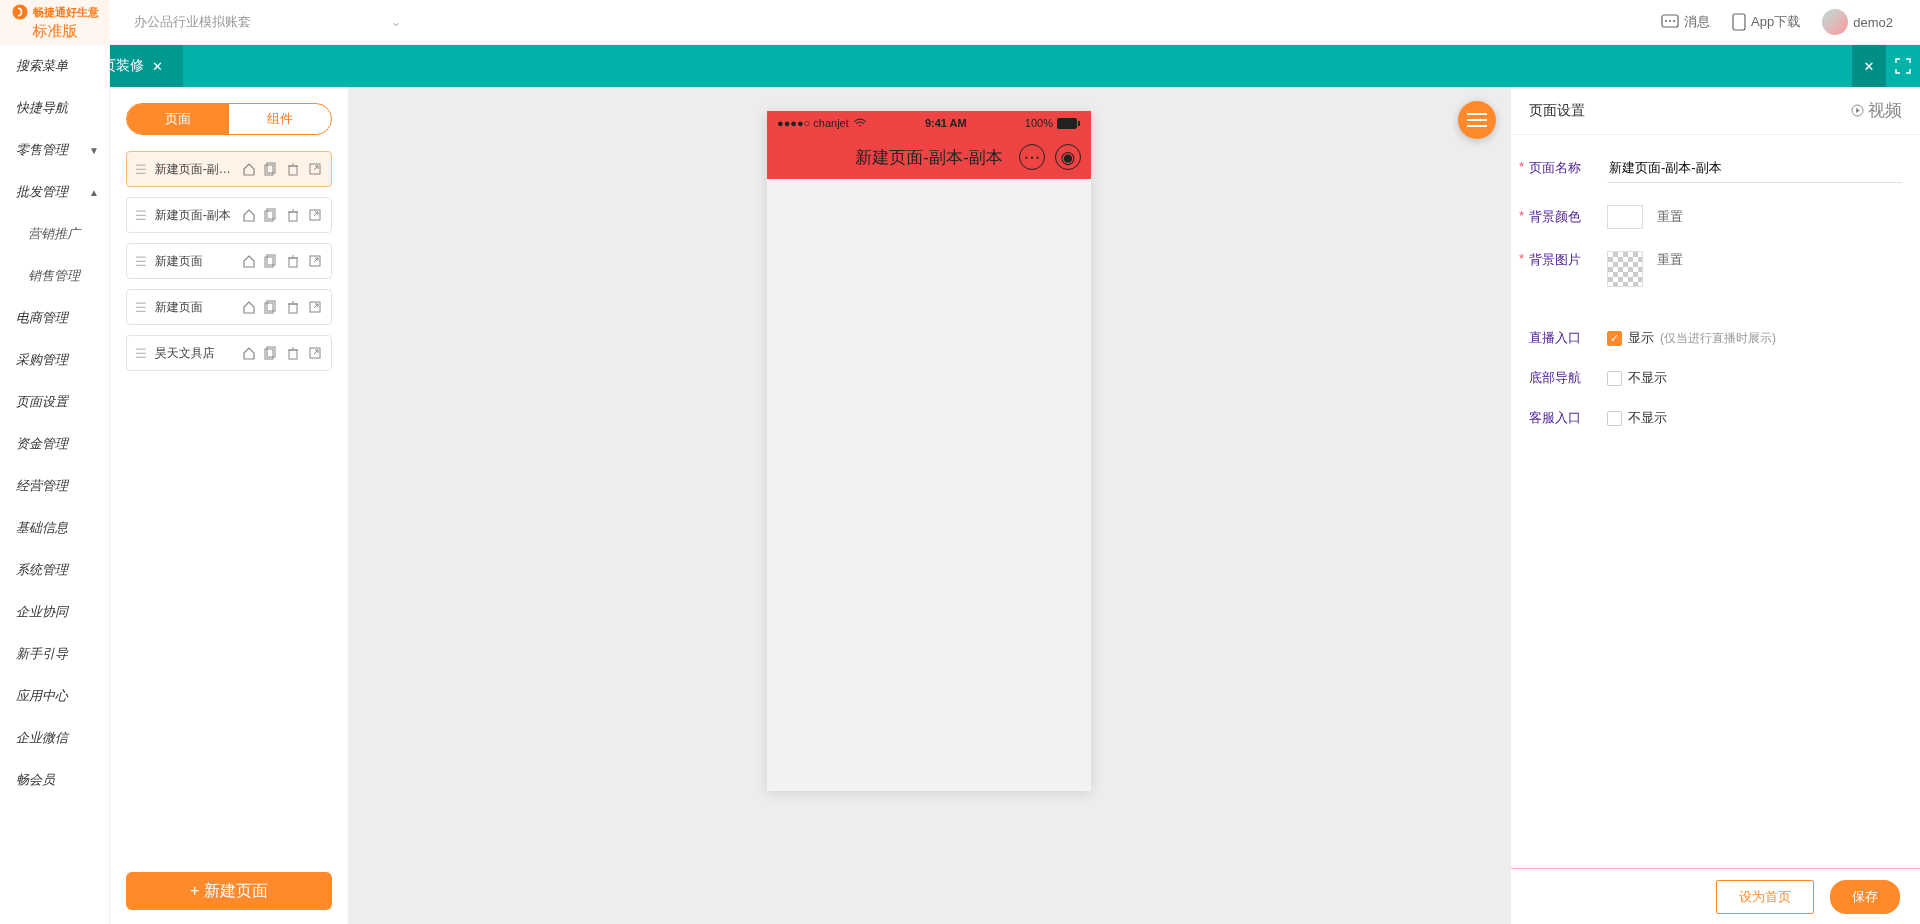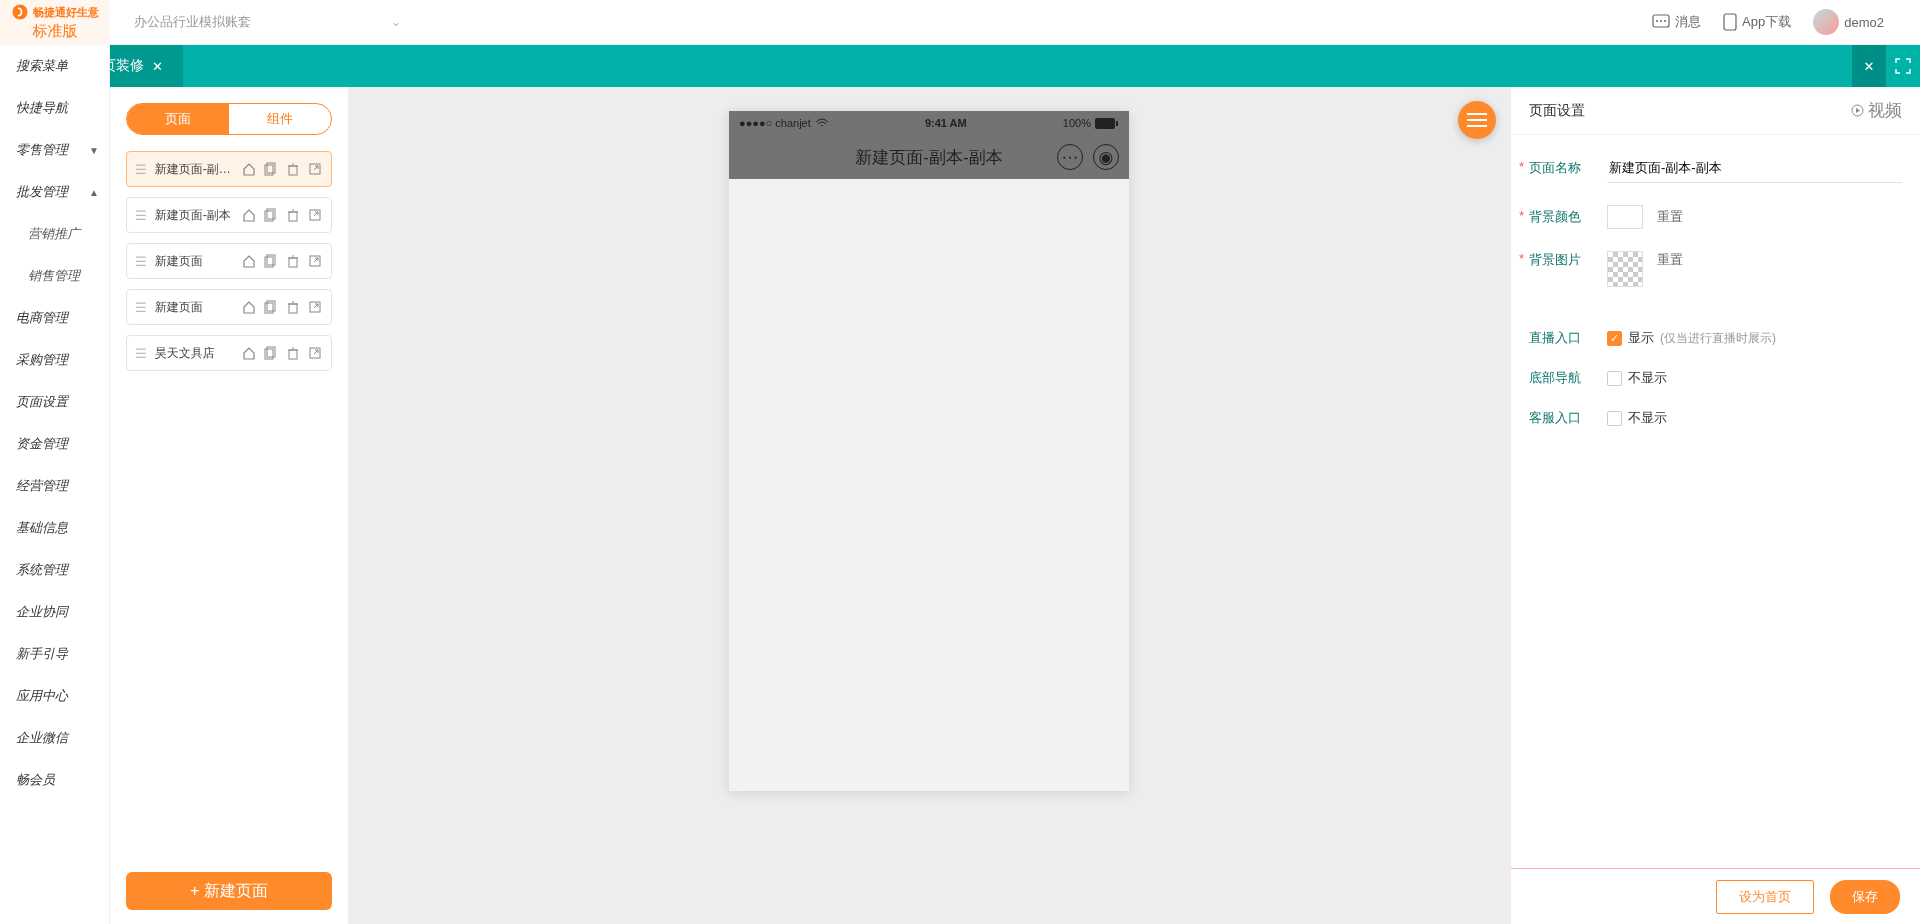--- a/index.html
+++ b/index.html
@@ -8,21 +8,21 @@
 
 .topbar { height:45px; display:flex; align-items:center; border-bottom:1px solid #eee; }
 .logo-box { width:110px; height:45px; background:#fff6ef; display:flex; flex-direction:column; align-items:center; justify-content:center; }
 .logo-box .logo-row { display:flex; align-items:center; gap:4px; }
 .logo-box svg { width:18px; height:18px; }
 .logo-box .brand { font-size:11px; color:#ff7a1a; font-weight:600; }
 .logo-box .edition { font-size:15px; color:#ff7a1a; margin-top:1px; }
 .account-sel { margin-left:24px; color:#999; font-size:13px; display:flex; align-items:center; gap:140px; }
 .chev { color:#bbb; font-size:12px; }
 .spacer { flex:1; }
-.top-actions { display:flex; align-items:center; gap:22px; padding-right:36px; }
+.top-actions { display:flex; align-items:center; gap:22px; padding-right:27px; }
 .top-act { display:flex; align-items:center; gap:5px; color:#666; font-size:13px; cursor:pointer; }
 .avatar { width:26px; height:26px; border-radius:50%; background:linear-gradient(135deg,#bdd,#f99); }
 
 
 .tabbar { height:42px; background:#00b2a8; display:flex; align-items:center; position:relative; }
 .tabbar .tab { height:42px; padding:0 20px; display:flex; align-items:center; color:#fff; font-size:14px; cursor:pointer; gap:8px; }
 .tabbar .tab.active { background:#00998f; }
 .tabbar .tab .x { font-size:13px; }
 .tabbar .right { position:absolute; right:0; display:flex; align-items:center; height:42px; }
 .tabbar .ic { width:34px; height:42px; display:flex; align-items:center; justify-content:center; color:#fff; cursor:pointer; }
@@ -43,41 +43,41 @@
 .page-item { height:36px; border:1px solid #e3e3e3; border-radius:4px; display:flex; align-items:center; padding:0 8px; margin-bottom:10px; gap:8px; background:#fff; cursor:pointer; }
 .page-item.sel { background:#fff2e6; border-color:#ffb877; }
 .drag { color:#bbb; font-size:13px; }
 .page-item .name { flex:1; font-size:12px; color:#444; white-space:nowrap; overflow:hidden; text-overflow:ellipsis; }
 .page-item .acts { display:flex; gap:6px; }
 .page-item .mini { width:16px; height:16px; display:flex; align-items:center; justify-content:center; color:#888; cursor:pointer; }
 .new-page-btn { height:38px; background:#ff8a2b; color:#fff; font-size:16px; display:flex; align-items:center; justify-content:center; border-radius:6px; margin-top:auto; margin-bottom:14px; cursor:pointer; }
 
 
 .canvas-col { flex:1; background:#ededed; position:relative; }
-.phone { position:absolute; left:50%; top:24px; transform:translateX(-50%); width:400px; height:680px; background:#737373; box-shadow:0 2px 12px rgba(0,0,0,.12); }
+.phone { position:absolute; left:50%; top:24px; transform:translateX(-50%); width:324px; height:680px; background:#ef4444; box-shadow:0 2px 12px rgba(0,0,0,.12); }
 .statusbar { height:24px; display:flex; align-items:center; padding:0 10px; font-size:11px; color:#222; }
 .statusbar .m { flex:1; text-align:center; font-weight:600; }
 .statusbar .r { display:flex; align-items:center; gap:4px; }
 .phead { height:44px; display:flex; align-items:center; justify-content:center; position:relative; font-size:17px; color:#222; }
 .phead .bubbles { position:absolute; right:10px; display:flex; gap:10px; }
 .phead .bub { width:26px; height:26px; border:1.5px solid #222; border-radius:14px; display:flex; align-items:center; justify-content:center; }
 .phone-body { height:calc(100% - 68px); background:#f2f2f2; }
 .fab { position:absolute; right:14px; top:14px; width:38px; height:38px; border-radius:50%; background:#ff8a2b; box-shadow:0 2px 8px rgba(0,0,0,.2); display:flex; align-items:center; justify-content:center; cursor:pointer; }
 .fab .bar { width:20px; height:2px; background:#fff; position:relative; }
 .fab .bar::before,.fab .bar::after { content:""; position:absolute; left:0; width:20px; height:2px; background:#fff; }
 .fab .bar::before { top:-6px; } .fab .bar::after { top:6px; }
 
 
 .rcol { width:410px; background:#fff; border-left:1px solid #eee; display:flex; flex-direction:column; }
 .rhead { height:48px; display:flex; align-items:center; justify-content:space-between; padding:0 18px; border-bottom:1px solid #f0f0f0; }
 .rhead .title { font-size:14px; }
 .rhead .vid { color:#888; font-size:17px; display:flex; align-items:center; gap:4px; cursor:pointer; }
 .form { padding:18px; }
 .frow { display:flex; align-items:center; margin-bottom:22px; }
-.frow .lab { width:78px; font-size:13px; color:#0f766e; position:relative; }
+.frow .lab { width:78px; font-size:13px; color:#4c1d95; position:relative; }
 .frow .lab.req::before { content:"*"; color:#f56; position:absolute; left:-10px; }
 .frow .inp { flex:1; height:30px; border:none; border-bottom:1px solid #e3e3e3; font-size:13px; padding:0 2px; outline:none; }
 .swatch { width:36px; height:24px; border:1px solid #ddd; background:#fff; margin-right:14px; }
 .swatch.checker { background-image:linear-gradient(45deg,#ccc 25%,transparent 25%),linear-gradient(-45deg,#ccc 25%,transparent 25%),linear-gradient(45deg,transparent 75%,#ccc 75%),linear-gradient(-45deg,transparent 75%,#ccc 75%); background-size:10px 10px; background-position:0 0,0 5px,5px -5px,-5px 0; width:36px; height:36px; }
 .reset { color:#666; font-size:13px; cursor:pointer; }
 .cb { width:15px; height:15px; border:1px solid #ccc; border-radius:2px; display:inline-flex; align-items:center; justify-content:center; margin-right:6px; font-size:11px; color:#fff; }
 .cb.on { background:#ff8a2b; border-color:#ff8a2b; }
 .hint { color:#999; font-size:12px; margin-left:6px; }
 .footer { margin-top:auto; height:56px; border-top:1px solid #f9a8d4; display:flex; align-items:center; justify-content:flex-end; gap:16px; padding:0 20px; }
 .btn { height:34px; padding:0 22px; border-radius:2px; font-size:13px; display:flex; align-items:center; cursor:pointer; }

